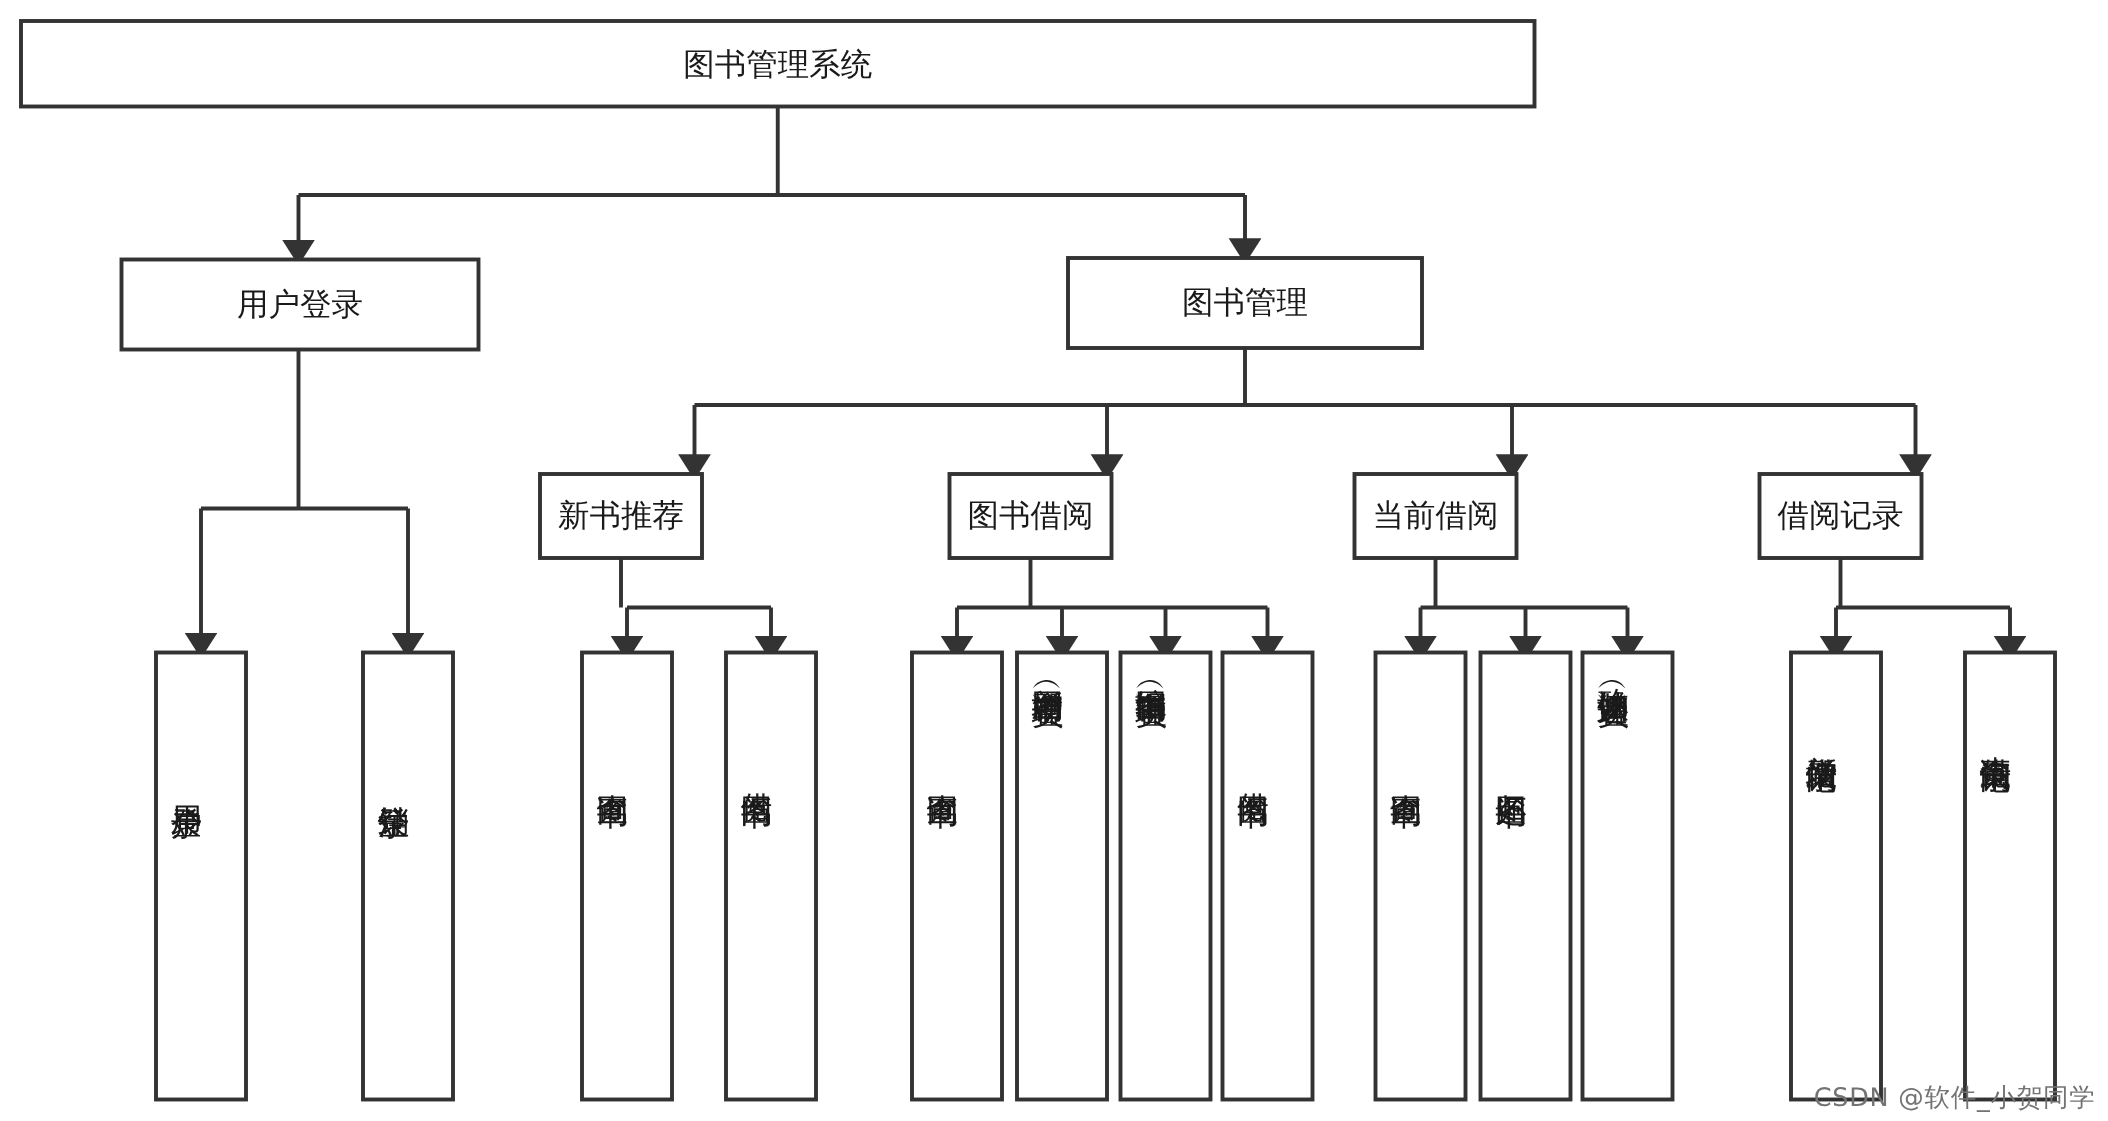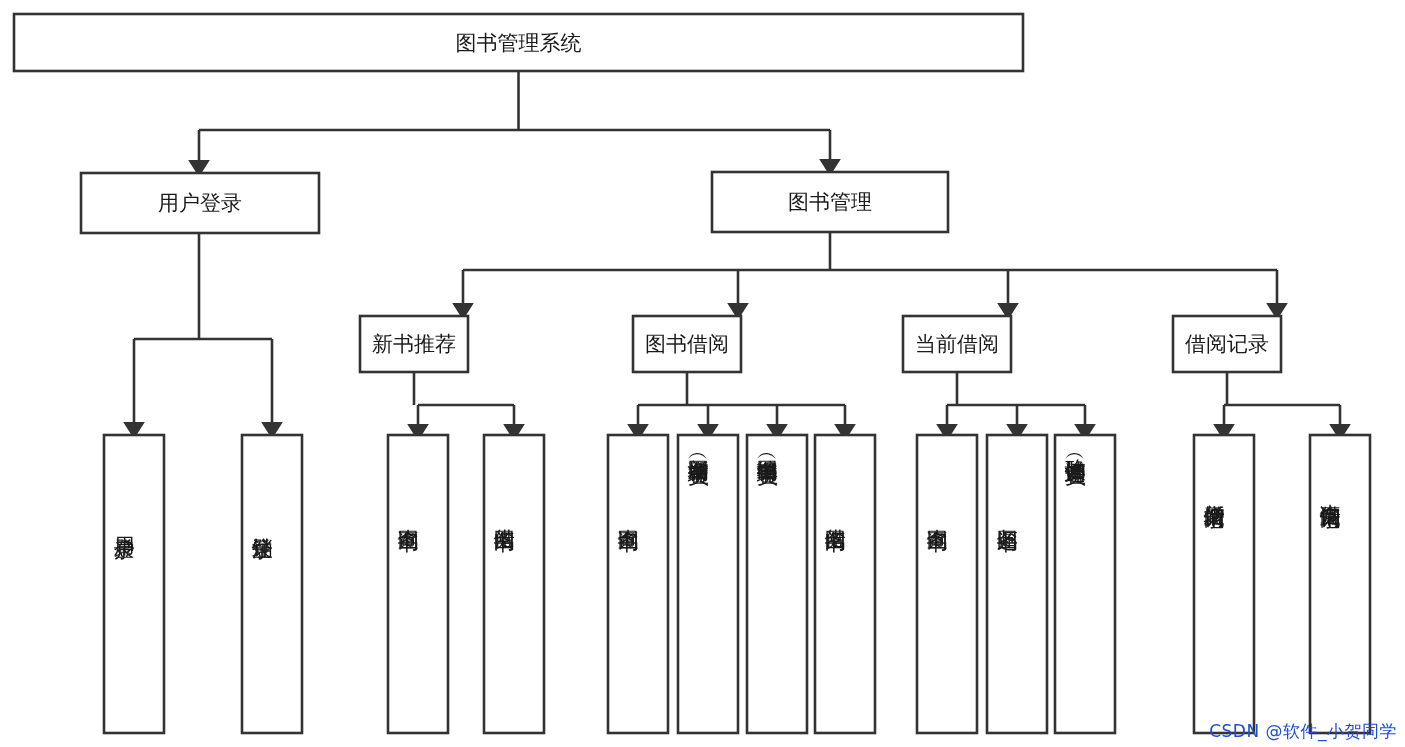--- a/index.html
+++ b/index.html
@@ -60,21 +60,21 @@
     white-space: nowrap;
     letter-spacing: 1px;
     pointer-events: none;
   }
   #watermark {
     position: absolute;
     right: 8px;
     bottom: 4px;
     font-family: "DejaVu Sans", "Liberation Sans", sans-serif;
     font-size: 17px;
-    color: #1d4ed8;
+    color: #737373;
     white-space: nowrap;
     letter-spacing: 0.5px;
   }
 </style>
 </head>
 <body>
 
 <div id="diagram-root">
 
   <svg id="tree-svg" viewBox="0 0 1405 747">

